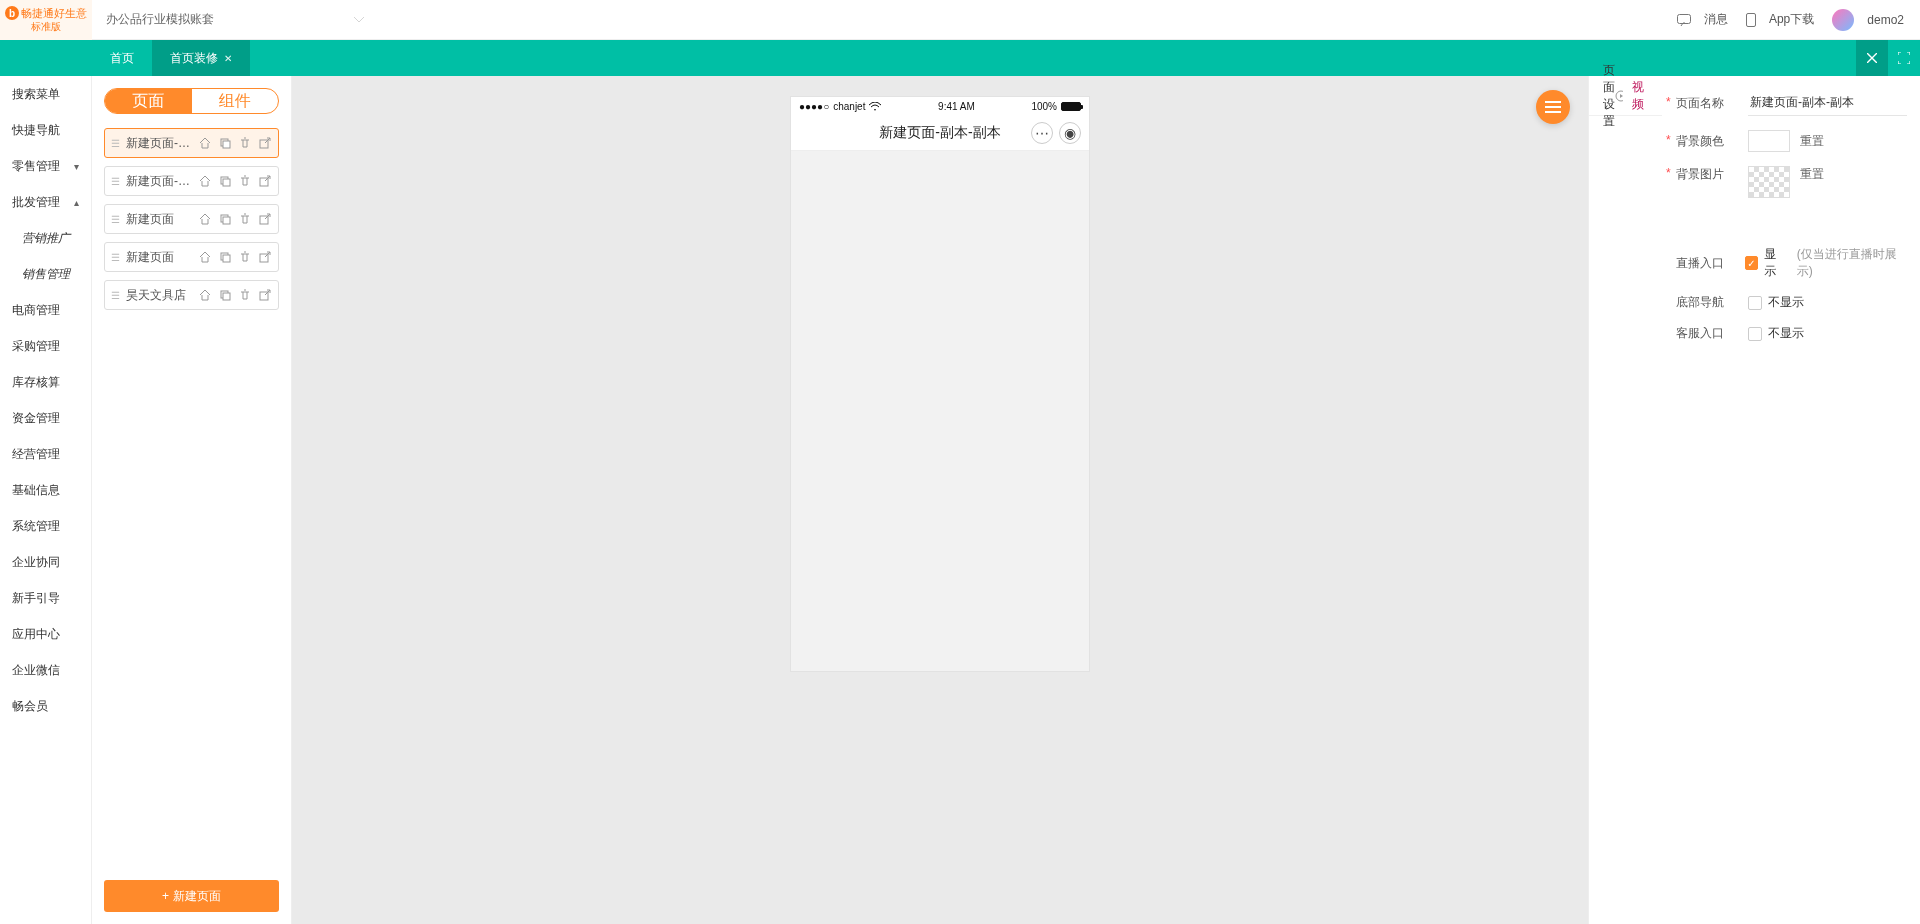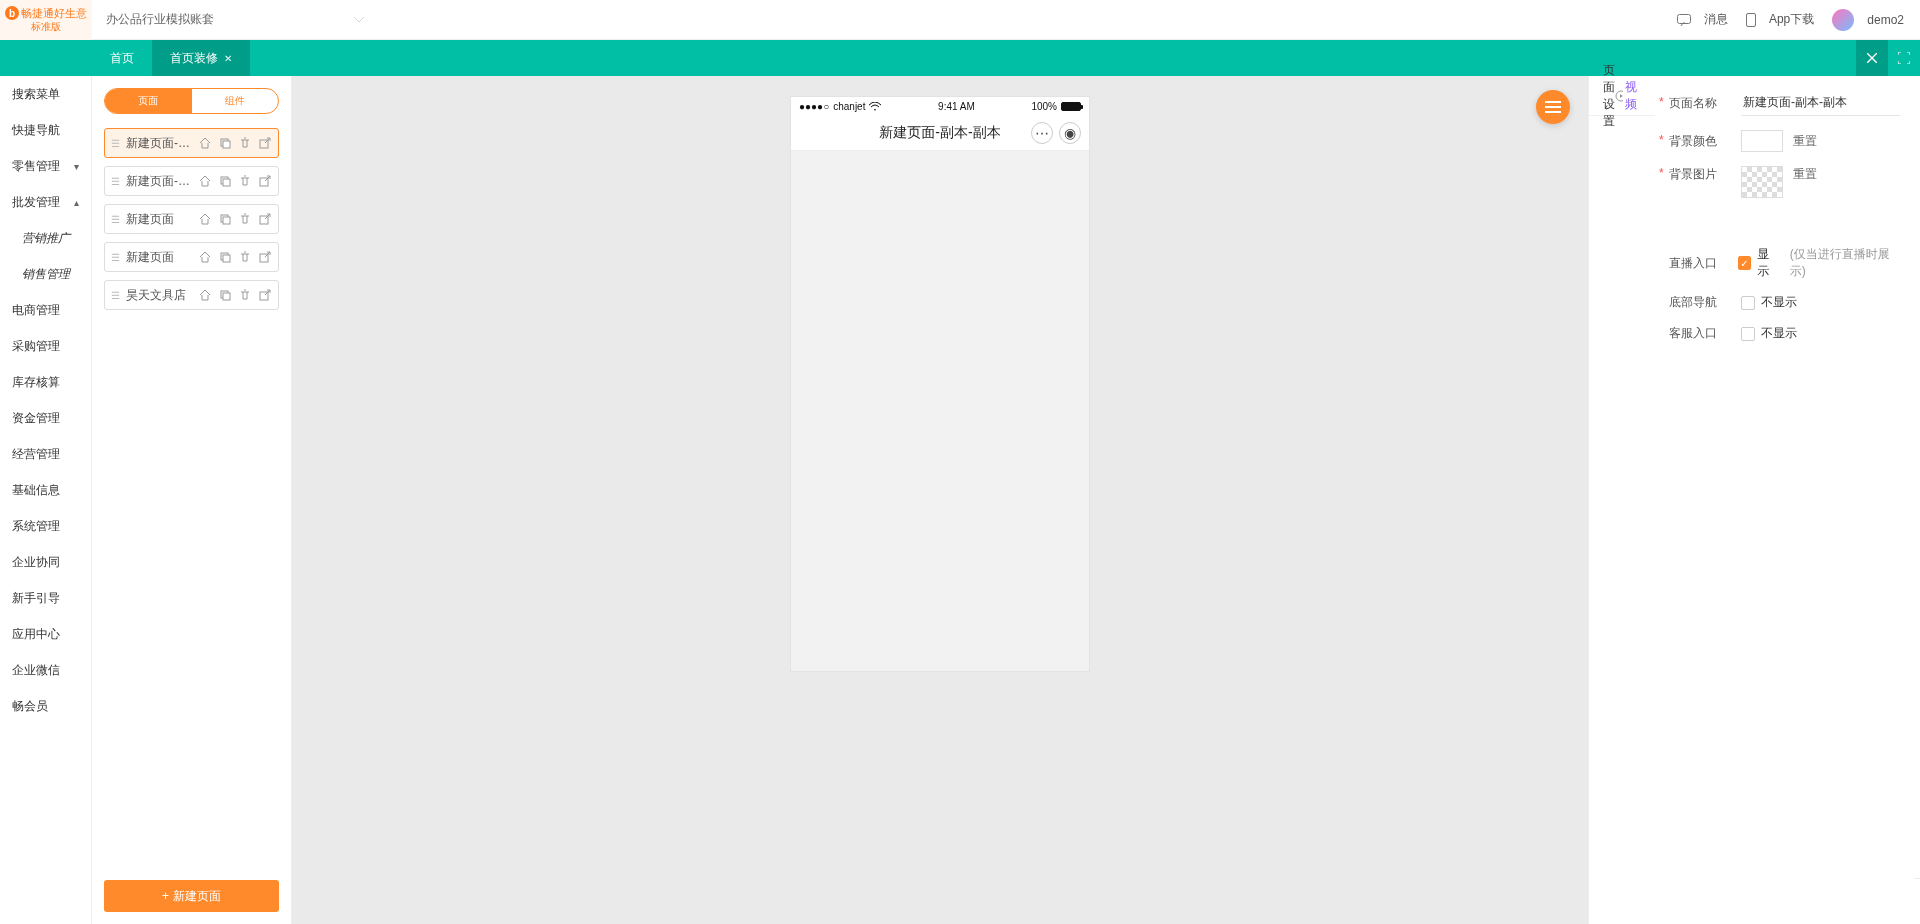--- a/index.html
+++ b/index.html
@@ -33,21 +33,21 @@
 .sidebar { width:92px; background:#fff; border-right:1px solid #eee; overflow-y:auto; }
 .side-item { height:36px; display:flex; align-items:center; padding:0 12px; color:#333; cursor:pointer; justify-content:space-between; }
 .side-item.sub { padding-left:22px; color:#333;font-style:italic; }
 .caret { font-size:10px; color:#666; }
 
 .work { flex:1; display:flex; background:#f9f9f9; }
 
 
 .leftpanel { width:200px; background:#fff; display:flex; flex-direction:column; padding:12px; border-right:1px solid #eee; }
 .seg { display:flex; border:1px solid #ff8a2b; border-radius:14px; overflow:hidden; height:26px; }
-.seg div { flex:1; display:flex; align-items:center; justify-content:center; cursor:pointer; font-size:10px; }
+.seg div { flex:1; display:flex; align-items:center; justify-content:center; cursor:pointer; font-size:16px; }
 .seg .on { background:#ff8a2b; color:#fff; }
 .seg .off { color:#ff8a2b; }
 .pagelist { margin-top:14px; display:flex; flex-direction:column; gap:8px; }
 .pitem { border:1px solid #ddd; border-radius:3px; height:30px; display:flex; align-items:center; padding:0 6px; gap:6px; cursor:pointer; }
 .pitem.sel { border-color:#ff8a2b; background:#fff3e8; }
 .pitem .drag { color:#bbb; font-size:10px; display:flex; flex-direction:column; line-height:3px; }
 .pitem .nm { flex:1; color:#555; white-space:nowrap; overflow:hidden; text-overflow:ellipsis; font-size:12px; }
 .pitem .ico { width:14px; height:14px; display:flex; align-items:center; justify-content:center; color:#999; cursor:pointer; }
 .newbtn { margin-top:auto; height:32px; background:#ff8a2b; color:#fff; border-radius:3px; display:flex; align-items:center; justify-content:center; cursor:pointer; gap:4px; }
 
@@ -60,21 +60,21 @@
 .batt { width:20px; height:9px; border:1px solid #111; border-radius:2px; position:relative; background:#111; }
 .batt::after { content:""; position:absolute; right:-3px; top:2px; width:2px; height:4px; background:#111; border-radius:0 1px 1px 0; }
 .ph-title { height:36px; display:flex; align-items:center; justify-content:center; position:relative; border-bottom:1px solid #eee; font-size:14px; color:#222; }
 .ph-title .rbtns { position:absolute; right:8px; display:flex; gap:6px; }
 .rbtn { width:22px; height:22px; border:1px solid #ccc; border-radius:11px; display:flex; align-items:center; justify-content:center; color:#444; }
 .ph-body { height:520px; background:#f2f2f2; }
 
 
 .rightpanel { width:332px; background:#fff; display:flex; flex-direction:row; border-left:1px solid #eee; }
 .rp-head { height:40px; display:flex; align-items:center; justify-content:space-between; padding:0 14px; border-bottom:1px solid #f0f0f0; }
-.rp-head .vid { color:#8b5cf6; display:flex; align-items:center; gap:2px; cursor:pointer; font-size:12px; }
+.rp-head .vid { color:#be185d; display:flex; align-items:center; gap:9px; cursor:pointer; font-size:12px; }
 .rp-body { padding:14px 14px 0 14px; display:flex; flex-direction:column; gap:14px; }
 .frow { display:flex; align-items:center; gap:10px; }
 .flabel { width:62px; text-align:left; color:#555; position:relative; }
 .req::before { content:"*"; color:#ff4d4f; position:absolute; left:-10px; }
 .tinput { flex:1; height:26px; border:none; border-bottom:1px solid #e5e5e5; outline:none; font-size:12px; padding:0 2px; color:#333; }
 .swatch { width:42px; height:22px; background:#fff; border:1px solid #ddd; }
 .checker { width:42px; height:32px; background-image:linear-gradient(45deg,#ddd 25%,transparent 25%),linear-gradient(-45deg,#ddd 25%,transparent 25%),linear-gradient(45deg,transparent 75%,#ddd 75%),linear-gradient(-45deg,transparent 75%,#ddd 75%); background-size:10px 10px; background-position:0 0,0 5px,5px -5px,-5px 0; border:1px solid #ddd; }
 .lnk { color:#666; cursor:pointer; font-size:12px; }
 .sep { height:20px; }
 .chk { display:flex; align-items:center; gap:6px; }

